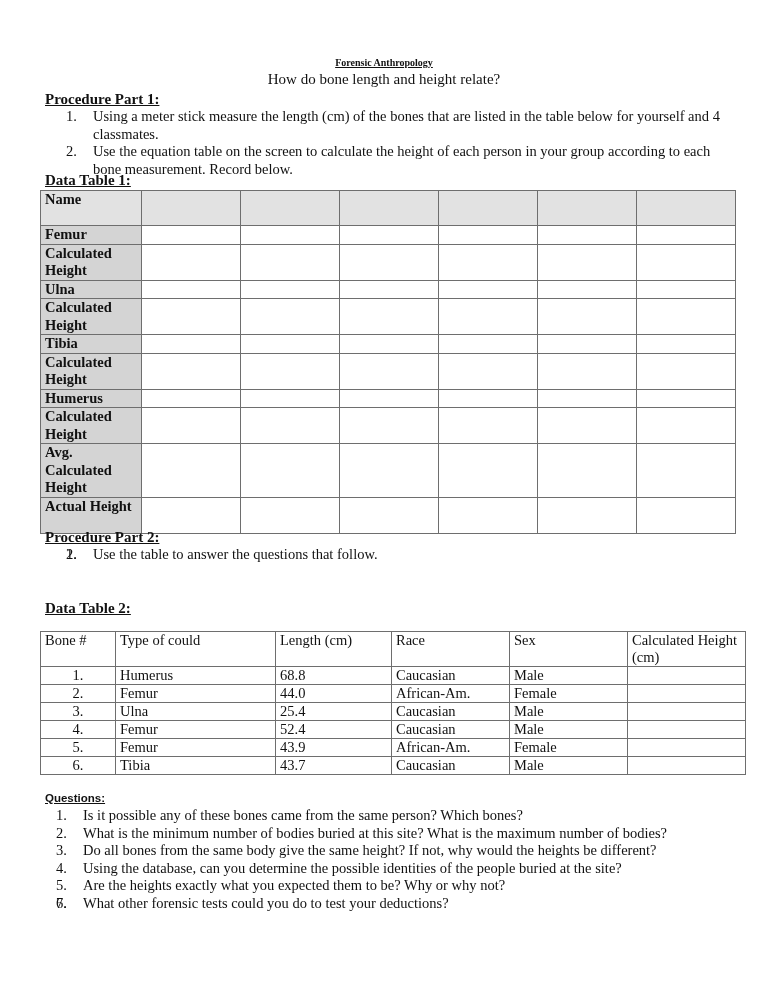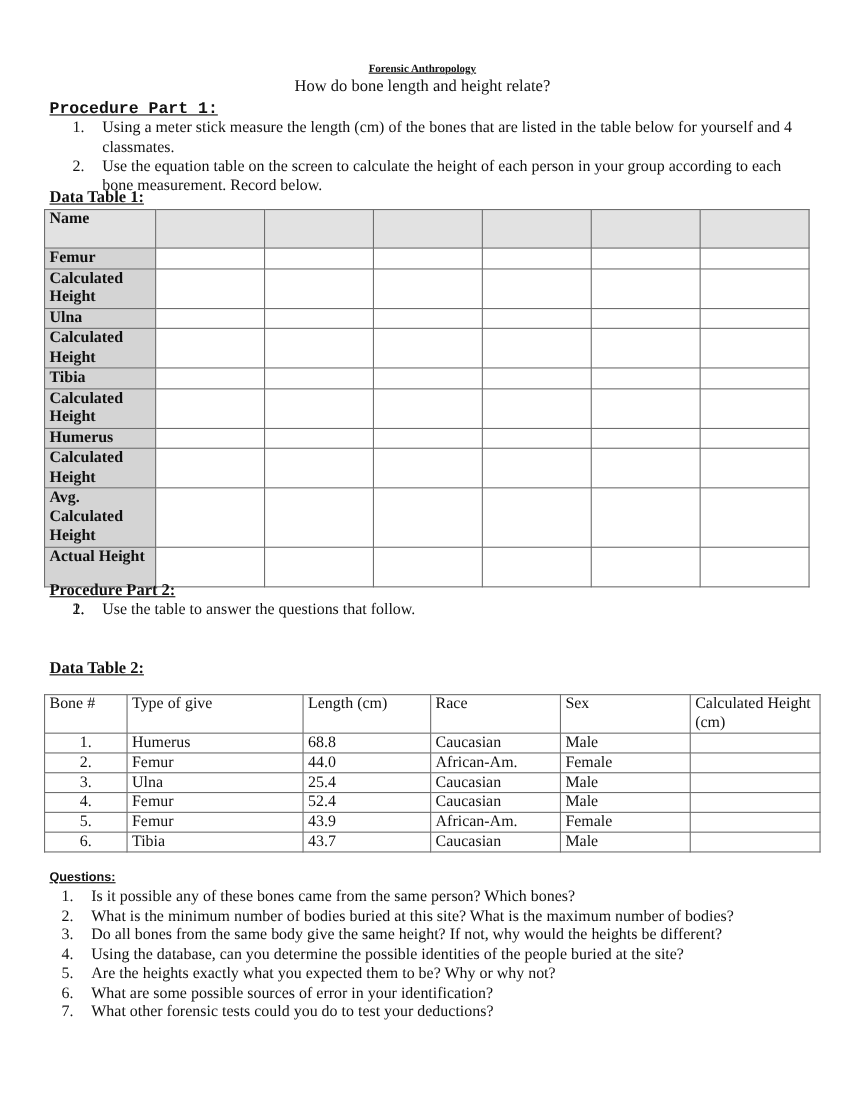--- a/index.html
+++ b/index.html
@@ -39,21 +39,21 @@
                font-weight:bold; text-decoration:underline; font-size:11.5px; }
 </style>
 </head>
 <body>
 
 <div class="page">
 
   <div class="title">Forensic Anthropology</div>
   <div class="subtitle">How do bone length and height relate?</div>
 
-  <div class="heading" style="top:91px;font-family:Liberation Mono, monospace;">Procedure Part 1:</div>
+  <div class="heading" style="top:91px;">Procedure Part 1:</div>
   <ol class="steps" style="left:66px; top:108px; width:660px;">
     <li>
       <span class="num">1.</span>
       <span>Using a meter stick measure the length (cm) of the bones that are listed in the table below for yourself and 4 classmates.</span>
     </li>
     <li>
       <span class="num">2.</span>
       <span>Use the equation table on the screen to calculate the height of each person in your group according to each bone measurement.  Record below.</span>
     </li>
   </ol>
@@ -181,21 +181,21 @@
       <col style="width:75px">
         <col style="width:160px">
         <col style="width:116px">
         <col style="width:118px">
         <col style="width:118px">
         <col style="width:118px">
     </colgroup>
     <tbody>
         <tr class="hdr">
       <td>Bone #</td>
-      <td>Type of give</td>
+      <td>Type of could</td>
       <td>Length (cm)</td>
       <td>Race</td>
       <td>Sex</td>
       <td>Calculated Height (cm)</td>
     </tr>
     <tr class="row">
       <td class="num">1.</td>
       <td>Humerus</td>
       <td>68.8</td>
       <td>Caucasian</td>
@@ -245,17 +245,17 @@
   </tbody>
     </table>
 
   <div class="q-heading">Questions:</div>
   <ol class="steps" style="left:56px; top:807px; width:700px;">
     <li><span class="num">1.</span><span>Is it possible any of these bones came from the same person? Which bones?</span></li>
     <li><span class="num">2.</span><span>What is the minimum number of bodies buried at this site? What is the maximum number of bodies?</span></li>
     <li><span class="num">3.</span><span>Do all bones from the same body give the same height? If not, why would the heights be different?</span></li>
     <li><span class="num">4.</span><span>Using the database, can you determine the possible identities of the people buried at the site?</span></li>
     <li><span class="num">5.</span><span>Are the heights exactly what you expected them to be? Why or why not?</span></li>
-    <li><span class="num">6.</span><span>What are some possible sources of error in your identification?</span></li>
+    <li><span class="num">6.</span></li>
     <li><span class="num">7.</span><span>What other forensic tests could you do to test your deductions?</span></li>
   </ol>
 
 </div>
 
 </body></html>

